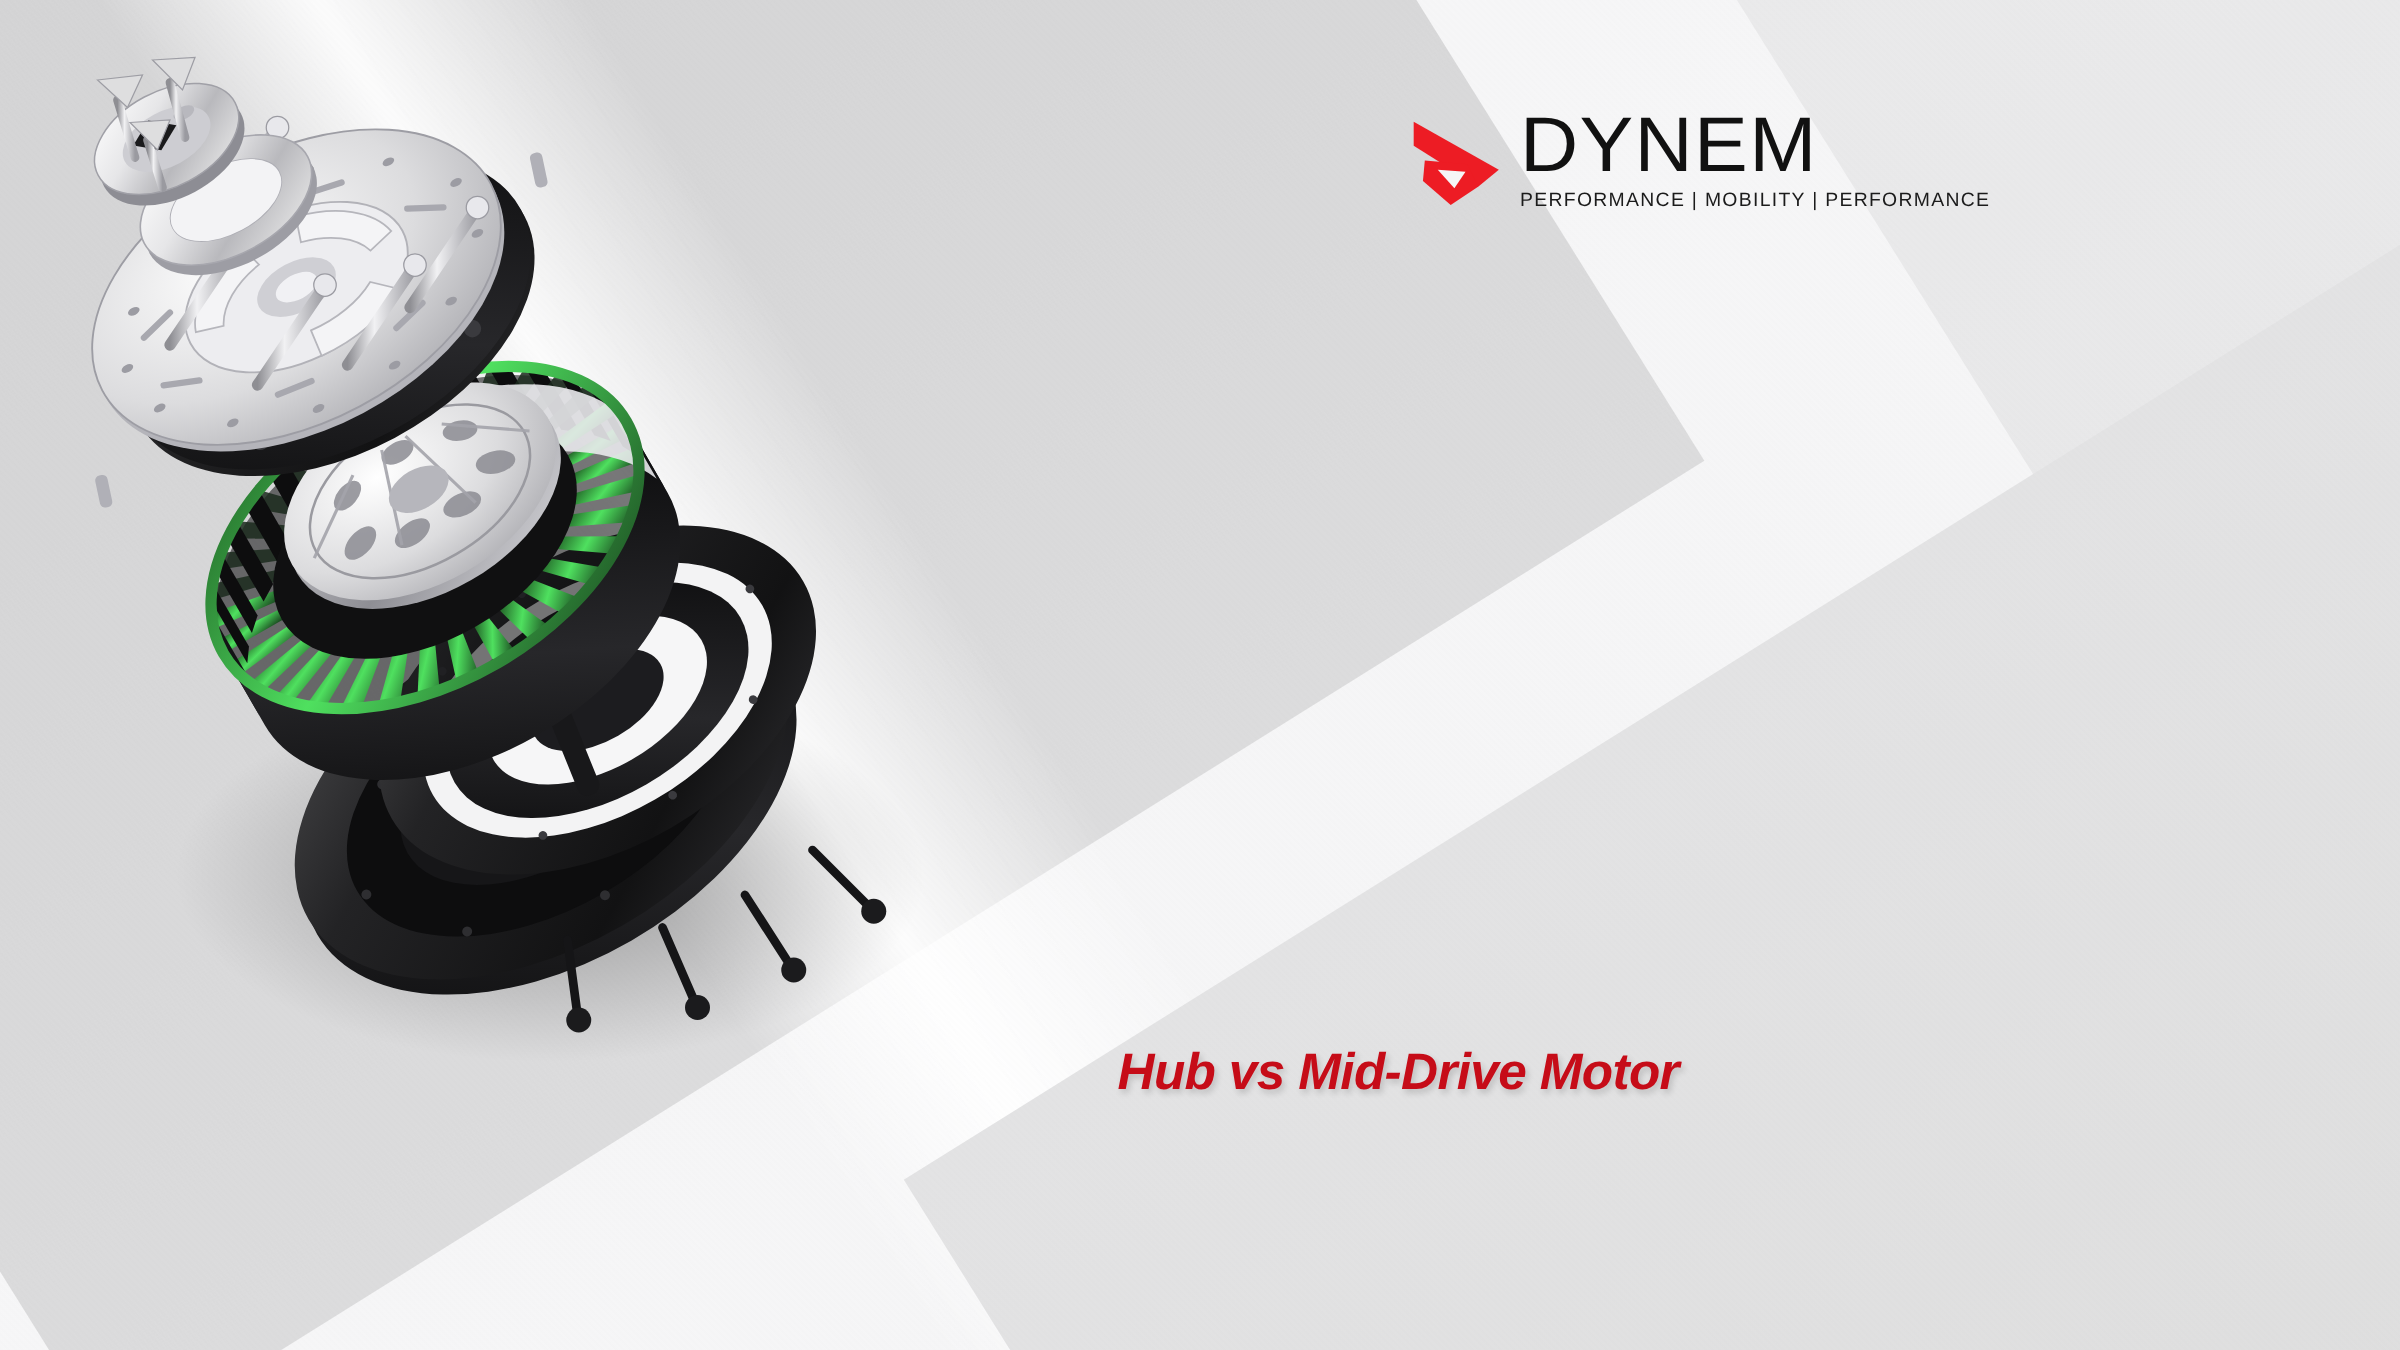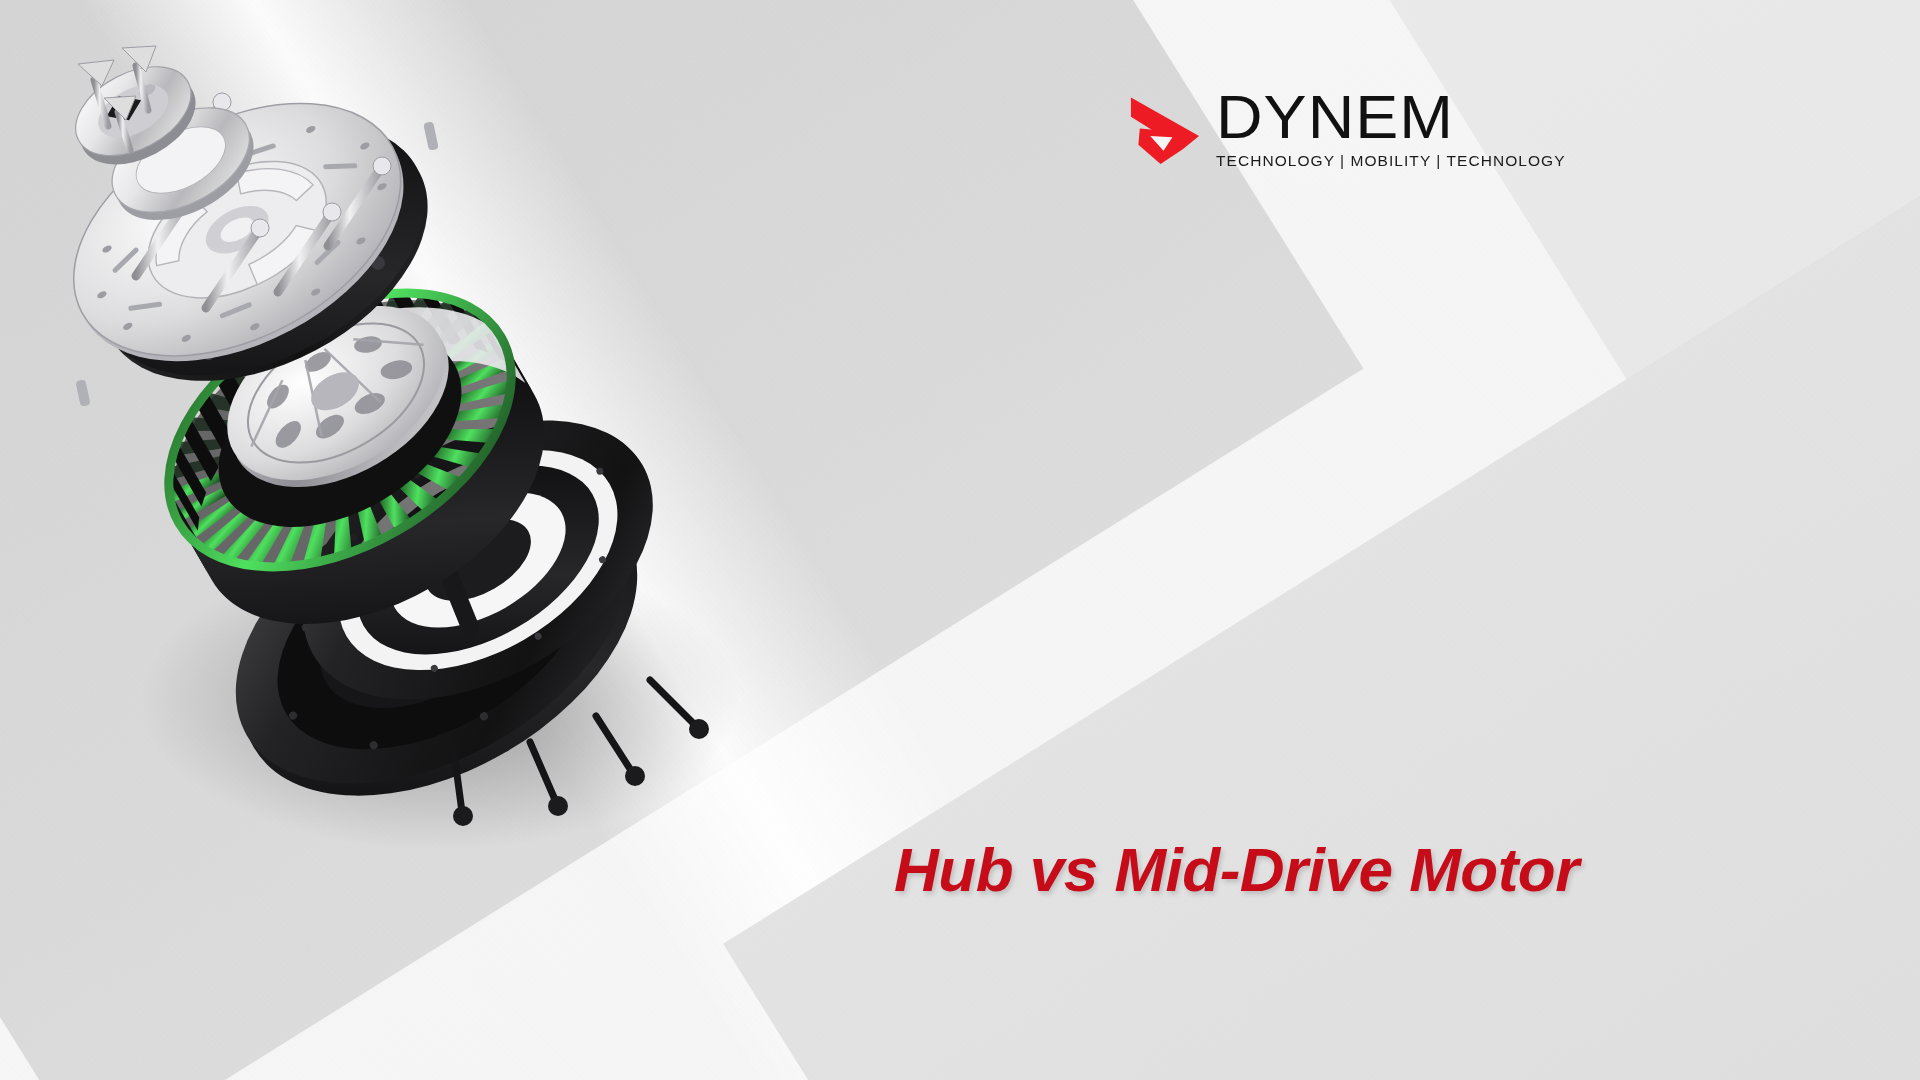--- a/index.html
+++ b/index.html
@@ -108,21 +108,21 @@
     transform-origin:left center;
   }
   .hl-line + .hl-line { margin-top:22px; }
 
   #subtitle {
     position:absolute;
     left:894px; top:834px;
     font-family:"Liberation Sans", sans-serif;
     font-weight:bold;
     font-style:italic;
-    font-size:62px;
+    font-size:41px;
     letter-spacing:-.5px;
     color:#c60c18;
     white-space:nowrap;
     text-shadow:2px 3px 5px rgba(0,0,0,.16);
   }
 
   
   #product {
     position:absolute;
     left:10px; top:0px;
@@ -470,20 +470,20 @@
   </div>
 
   <div id="logo">
     <svg id="logo-mark" viewBox="0 0 100 100">
       <polygon points="4,10 96,62 74,80 4,36" fill="#ED1C24"></polygon>
       <polygon points="16,52 62,56 74,80 44,100 14,74" fill="#ED1C24"></polygon>
       <polygon points="30,62 60,64 48,82" fill="#f6f6f7"></polygon>
     </svg>
     <div id="logo-words">
       <div id="logo-name">DYNEM</div>
-      <div id="logo-tagline">TECHNOLOGY | MOBILITY | TECHNOLOGY</div>
+      <div id="logo-tagline">PERFORMANCE | MOBILITY | PERFORMANCE</div>
     </div>
   </div>
 
 
   <div id="subtitle">Hub vs Mid-Drive Motor</div>
 
 </div>
 
 </body></html>

